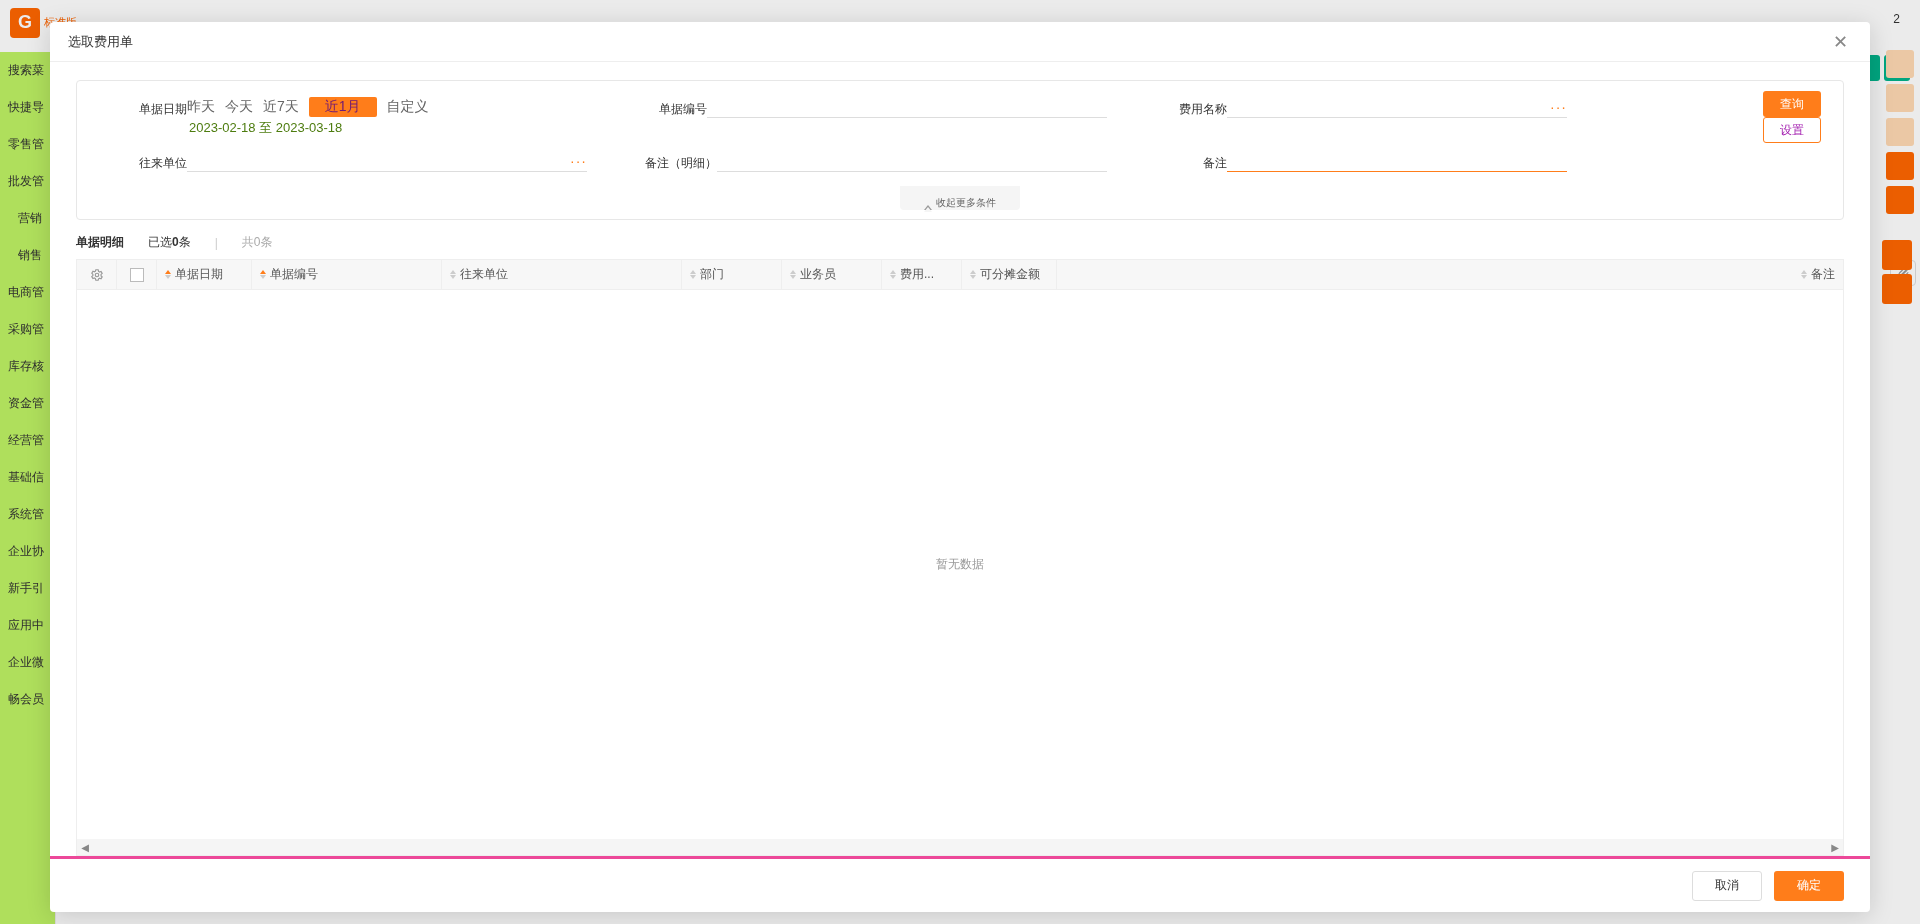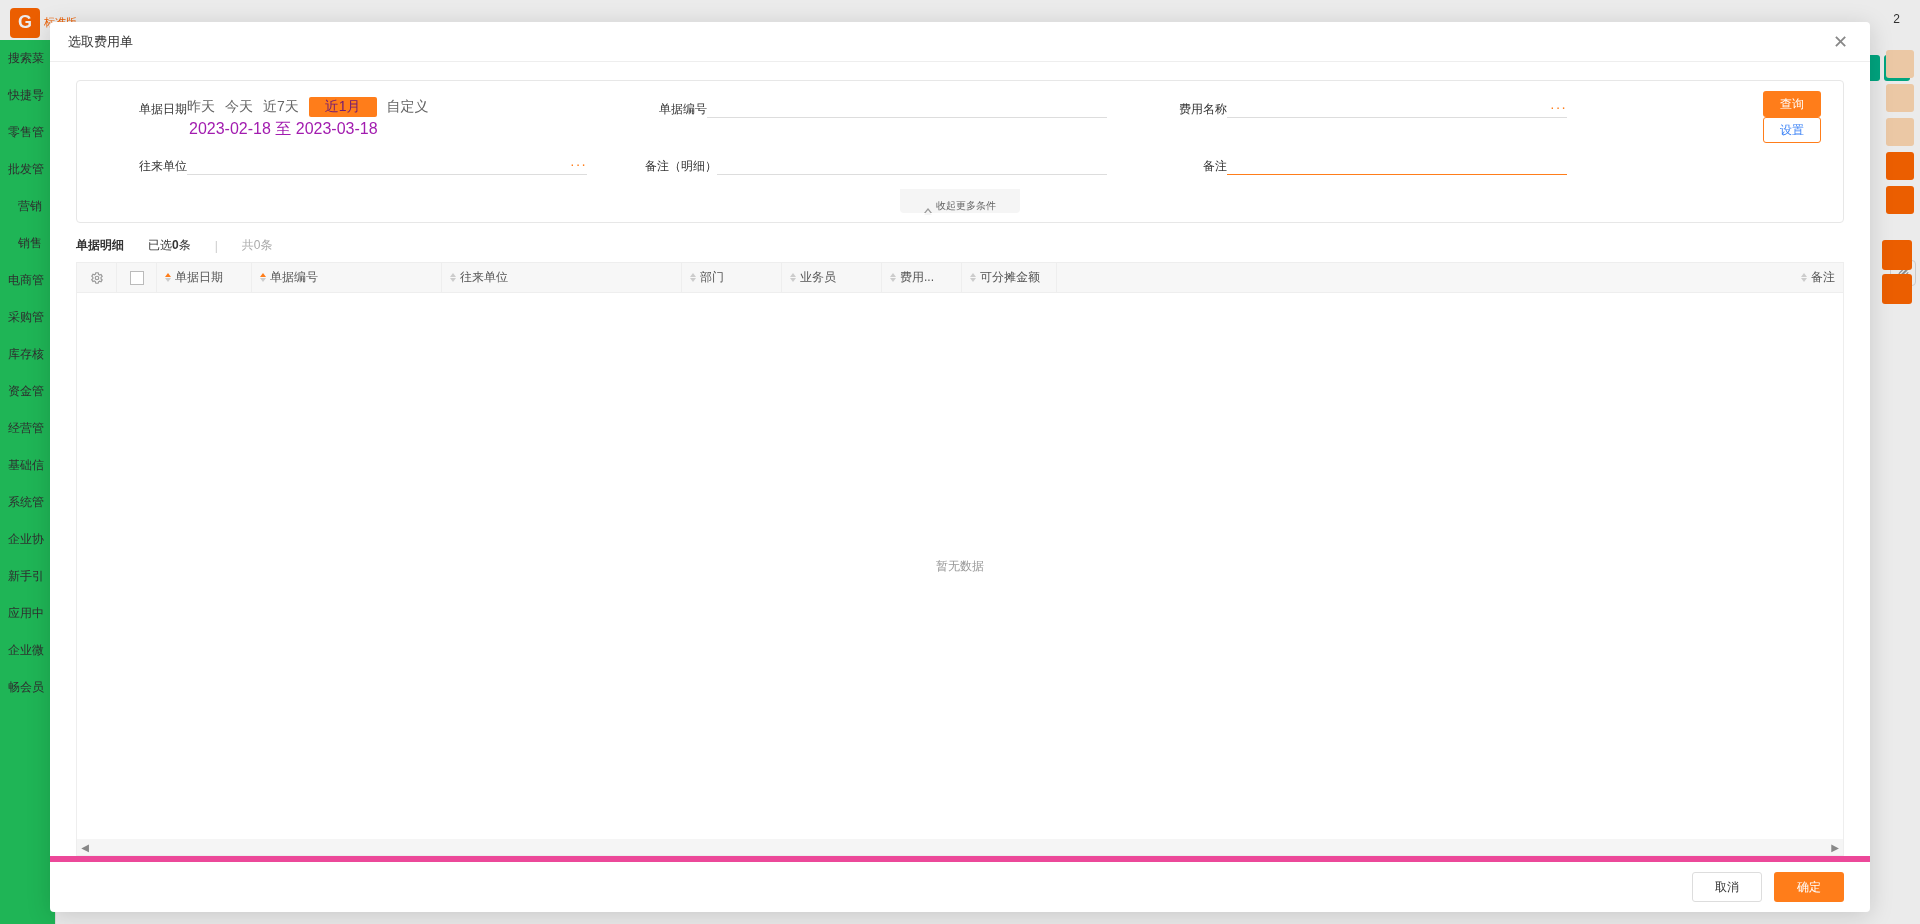--- a/index.html
+++ b/index.html
@@ -4,21 +4,21 @@
 <style>
 * { box-sizing: border-box; margin: 0; padding: 0; }
 body { font-family: "Microsoft YaHei", Arial, sans-serif; font-size: 12px; color: #333; background: #f5f5f5; overflow: hidden; width: 1920px; height: 924px; position: relative; }
 
 
 .bg-app { position: absolute; top: 0; left: 0; width: 1920px; height: 924px; background: #fff; }
 .bg-header { height: 45px; background: #fff; display: flex; align-items: center; padding: 0 10px; }
 .bg-logo { width: 30px; height: 30px; background: #ff6600; border-radius: 4px; display: flex; align-items: center; justify-content: center; color: #fff; font-weight: bold; font-size: 18px; }
 .bg-header-text { color: #ff6600; font-size: 11px; margin-left: 4px; }
 .bg-user { position: absolute; right: 20px; top: 12px; font-size: 12px; color: #333; }
-.bg-sidebar { position: absolute; left: 0; top: 40px; width: 56px; bottom: 0; background: #22c55e; border-right: 1px solid #eee; display: flex; flex-direction: column; }
+.bg-sidebar { position: absolute; left: 0; top: 52px; width: 56px; bottom: 0; background: #bef264; border-right: 1px solid #eee; display: flex; flex-direction: column; }
 .bg-sidebar-item { padding: 10px 8px; font-size: 12px; color: #333; white-space: nowrap; overflow: hidden; cursor: pointer; }
 .bg-sidebar-sub { padding-left: 18px; }
 .bg-right-bar { position: absolute; right: 0; top: 50px; width: 40px; display: flex; flex-direction: column; gap: 6px; align-items: center; }
 .bg-right-btn { width: 28px; height: 28px; background: #ff6600; border-radius: 3px; }
 .bg-right-btn.light { background: #ffd9b3; }
 .bg-right-pane { position: absolute; right: 2px; top: 240px; width: 36px; display:flex; flex-direction:column; gap:4px;}
 .bg-right-pane div{ width:30px; height:30px; background:#ff6600; border-radius:3px;}
 .bg-top-btns { position:absolute; right:10px; top:55px; display:flex; gap:4px;}
 .bg-top-btns div{ height:26px; padding:0 6px; background:#00b38a; border-radius:3px;}
 .bg-top-btns .x{ width:26px;}
@@ -36,31 +36,31 @@
 .filter-group { display: flex; align-items: flex-start; }
 .fg-label { width: 80px; text-align: right; font-size: 12px; color: #333; padding-top: 4px; white-space:nowrap;}
 .fg-control { flex: 1; }
 .fg-w1 { width: 480px; }
 .fg-w2 { width: 480px; }
 .fg-w3 { width: 420px; }
 
 .date-quick { display: flex; gap: 10px; align-items: center; font-size: 14px; }
 .date-quick span { cursor: pointer; color: #666; }
 .date-quick .active { background: #ff7d1a; color: #701a75; padding: 1px 16px; border-radius: 2px; }
-.date-range-text { font-size: 16px; color: #a21caf; margin-top: 2px; margin-left:2px;}
+.date-range-text { font-size: 13px; color: #4d7c0f; margin-top: 2px; margin-left:2px;}
 
 .under-input { border: none; border-bottom: 1px solid #ddd; width: 100%; font-size: 12px; padding: 3px 0; outline: none; background:transparent;}
 .under-input.focused { border-bottom-color: #ff7d1a; }
 .input-wrap { position:relative; }
 .input-more { position:absolute; right:0; top:2px; color:#ff7d1a; font-size:14px; cursor:pointer; letter-spacing:1px;}
 
 .action-btns { position:absolute; right:22px; top:10px; display:flex; flex-direction:column; gap:0;}
 .btn { display:inline-flex; align-items:center; justify-content:center; height:26px; padding:0 16px; font-size:12px; border-radius:3px; cursor:pointer; border:1px solid transparent; min-width:58px;}
 .btn-primary { background:#ff7d1a; color:#fff; }
-.btn-outline { background:#fff; color:#3b82f6; border-color:#ff7d1a;}
+.btn-outline { background:#fff; color:#a21caf; border-color:#ff7d1a;}
 
 .collapse-bar { margin: 9px auto; width: 120px; height: 24px; background:#f5f5f5; border-radius:0 0 4px 4px; display:flex; align-items:flex-end; justify-content:center; font-size:10px; color:#666; cursor:pointer; gap:4px; position:relative; top:0px;}
 .chev-up { display:inline-block; width:0; height:0; border-left:4px solid transparent; border-right:4px solid transparent; border-bottom:5px solid #999; position:relative;}
 .chev-up::after{content:""; position:absolute; left:-4px; top:2px; width:0;height:0;border-left:4px solid transparent; border-right:4px solid transparent; border-bottom:5px solid #f5f5f5;}
 
 .detail-header { display:flex; align-items:center; gap:24px; margin:14px 0 8px 0; font-size:12px;}
 .detail-title { font-weight:bold; color:#333;}
 .detail-sel { color:#333;}
 .detail-sel b{ font-weight:bold;}
 .detail-total { color:#aaa;}
@@ -85,21 +85,21 @@
 .th-fee{width:80px;}
 .th-amt{width:95px;}
 .th-remark{flex:1; justify-content:flex-end;}
 
 .tbody{ flex:1; display:flex; align-items:center; justify-content:center; color:#999; font-size:12px;}
 
 .hscroll { height:16px; background:#f5f5f5; display:flex; align-items:center; justify-content:space-between; padding:0 2px;}
 .hs-arrow{ width:12px; height:12px; display:flex; align-items:center; justify-content:center; color:#888; cursor:pointer; font-size:10px;}
 .hs-track{ flex:1; height:10px; background:#f5f5f5; position:relative;}
 
-.modal-footer { height:56px; border-top:6px solid #ec4899; display:flex; align-items:center; justify-content:flex-end; gap:12px; padding:0 26px;}
+.modal-footer { height:56px; border-top:3px solid #ec4899; display:flex; align-items:center; justify-content:flex-end; gap:12px; padding:0 26px;}
 .btn-default { background:#fff; border:1px solid #ddd; color:#333;}
 .btn-lg{ height:30px; padding:0 22px;}
 
 .gear-svg{width:14px;height:14px;}
 
 .attach-icon{ position:absolute; right:4px; top:260px; width:26px; height:26px; border:1px solid #ddd; border-radius:4px; display:flex; align-items:center; justify-content:center; color:#888;}
 </style>
 </head>
 <body>
 

